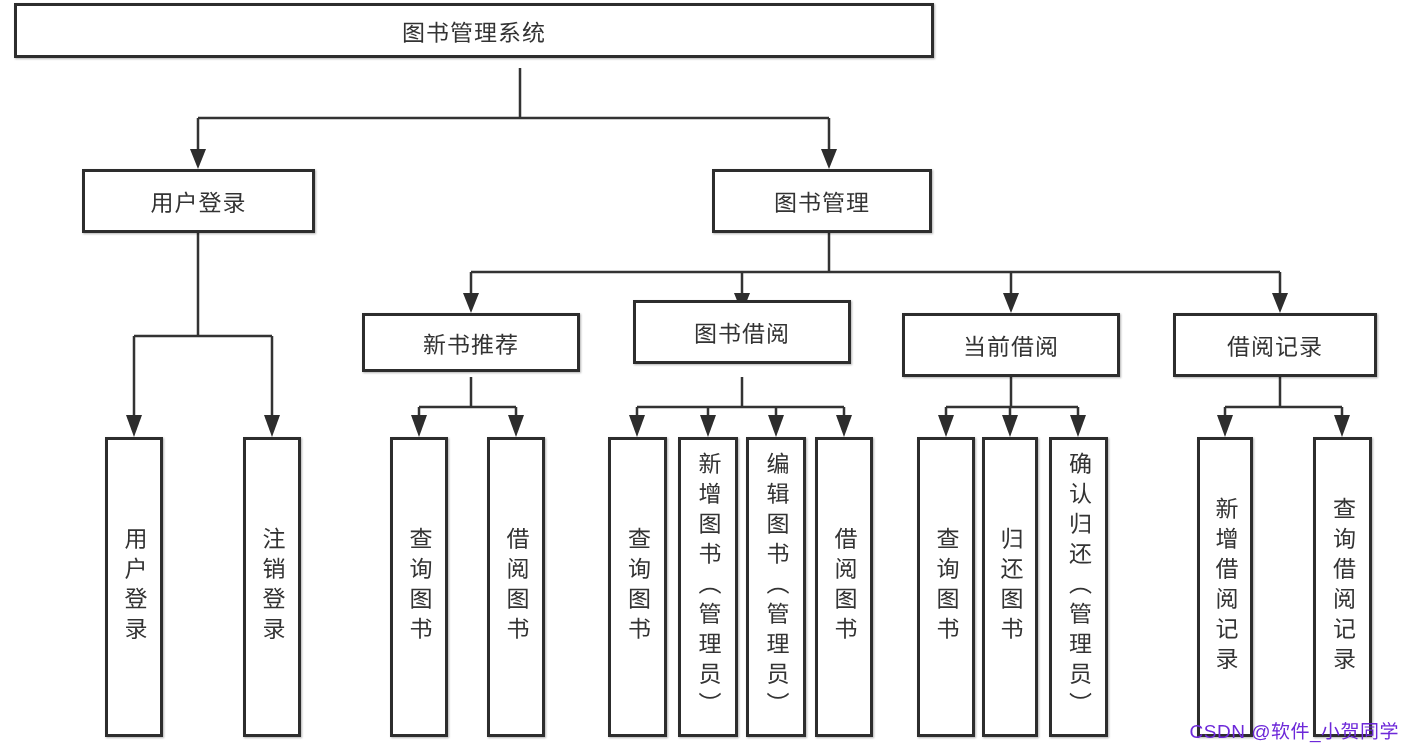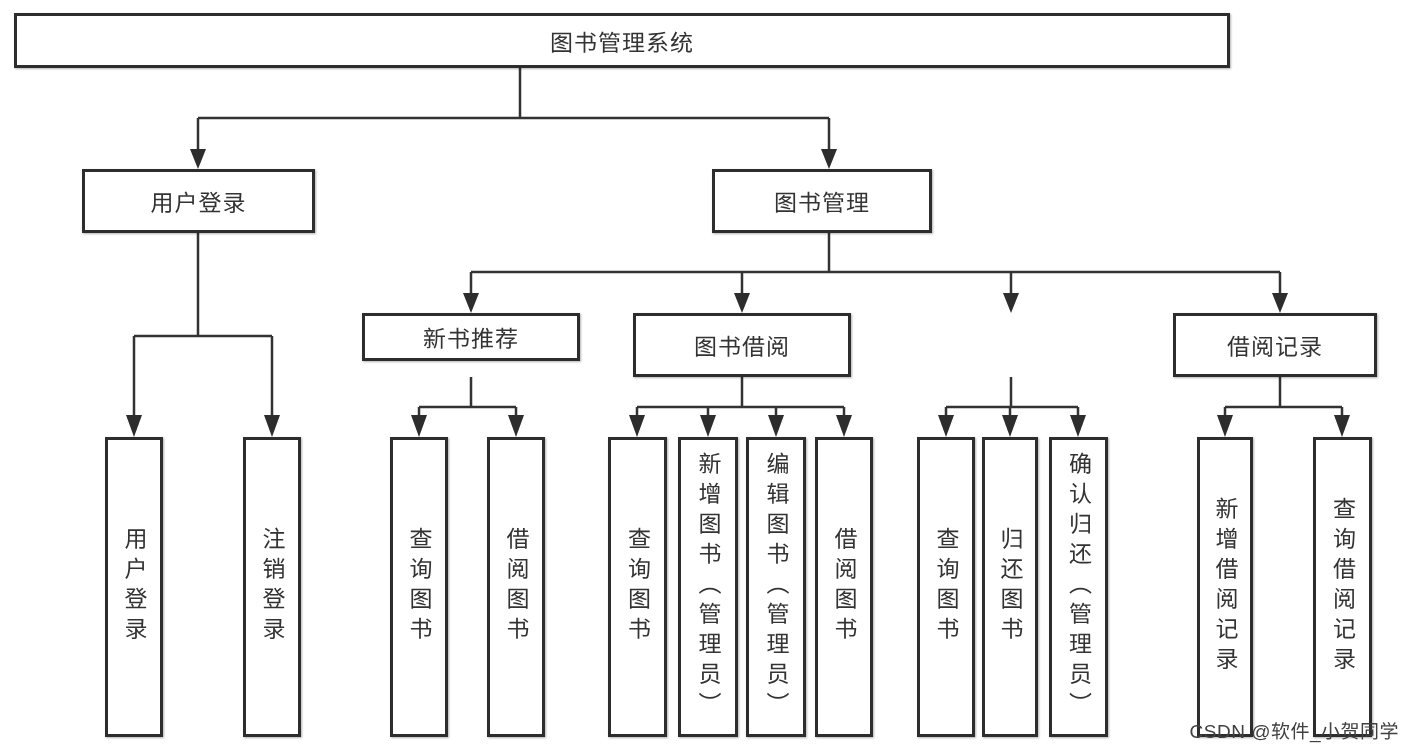--- a/index.html
+++ b/index.html
@@ -18,21 +18,21 @@
     white-space:nowrap;
   }
   .node.h { font-size:23px; letter-spacing:1px; }
   .node.v {
     writing-mode:vertical-rl; text-orientation:mixed;
     font-size:23px; letter-spacing:7px; white-space:normal;
     padding:4px 0;
   }
   .watermark {
     position:absolute; right:6px; bottom:4px; z-index:5;
-    font-size:19px; color:#404040; letter-spacing:0.5px;
+    font-size:19px; color:#6d28d9; letter-spacing:0.5px;
   }
 </style>
 </head>
 <body>
 
 <div class="canvas">
 
   <svg class="connectors" viewBox="0 0 1405 747" fill="none">
 
     <g stroke="#333333" stroke-width="2.5">
@@ -79,27 +79,28 @@
       <polygon points="768,415 784,415 776,437"></polygon>
       <polygon points="836,415 852,415 844,437"></polygon>
       <polygon points="938,415 954,415 946,437"></polygon>
       <polygon points="1002,415 1018,415 1010,437"></polygon>
       <polygon points="1070,415 1086,415 1078,437"></polygon>
       <polygon points="1217,415 1233,415 1225,437"></polygon>
       <polygon points="1334,415 1350,415 1342,437"></polygon>
     </g>
   </svg>
 
-  <div class="node h" style="left:14px;top:13px;width:1216px;height:55px">图书管理系统</div>
+  <div class="node h" style="left:14px;top:3px;width:920px;height:55px">图书管理系统</div>
 
   <div class="node h" style="left:82px;top:169px;width:233px;height:64px">用户登录</div>
   <div class="node h" style="left:712px;top:169px;width:220px;height:64px">图书管理</div>
 
-  <div class="node h" style="left:362px;top:313px;width:218px;height:48px">新书推荐</div>
-  <div class="node h" style="left:633px;top:313px;width:218px;height:64px">图书借阅</div>
+  <div class="node h" style="left:362px;top:313px;width:218px;height:59px">新书推荐</div>
+  <div class="node h" style="left:633px;top:300px;width:218px;height:64px">图书借阅</div>
+  <div class="node h" style="left:902px;top:313px;width:218px;height:64px">当前借阅</div>
   <div class="node h" style="left:1173px;top:313px;width:204px;height:64px">借阅记录</div>
 
   <div class="node v" style="left:105px;top:437px;width:58px;height:300px">用户登录</div>
   <div class="node v" style="left:243px;top:437px;width:58px;height:300px">注销登录</div>
 
   <div class="node v" style="left:390px;top:437px;width:58px;height:300px">查询图书</div>
   <div class="node v" style="left:487px;top:437px;width:58px;height:300px">借阅图书</div>
 
   <div class="node v" style="left:608px;top:437px;width:59px;height:300px">查询图书</div>
   <div class="node v" style="left:678px;top:437px;width:60px;height:300px">新增图书（管理员）</div>

